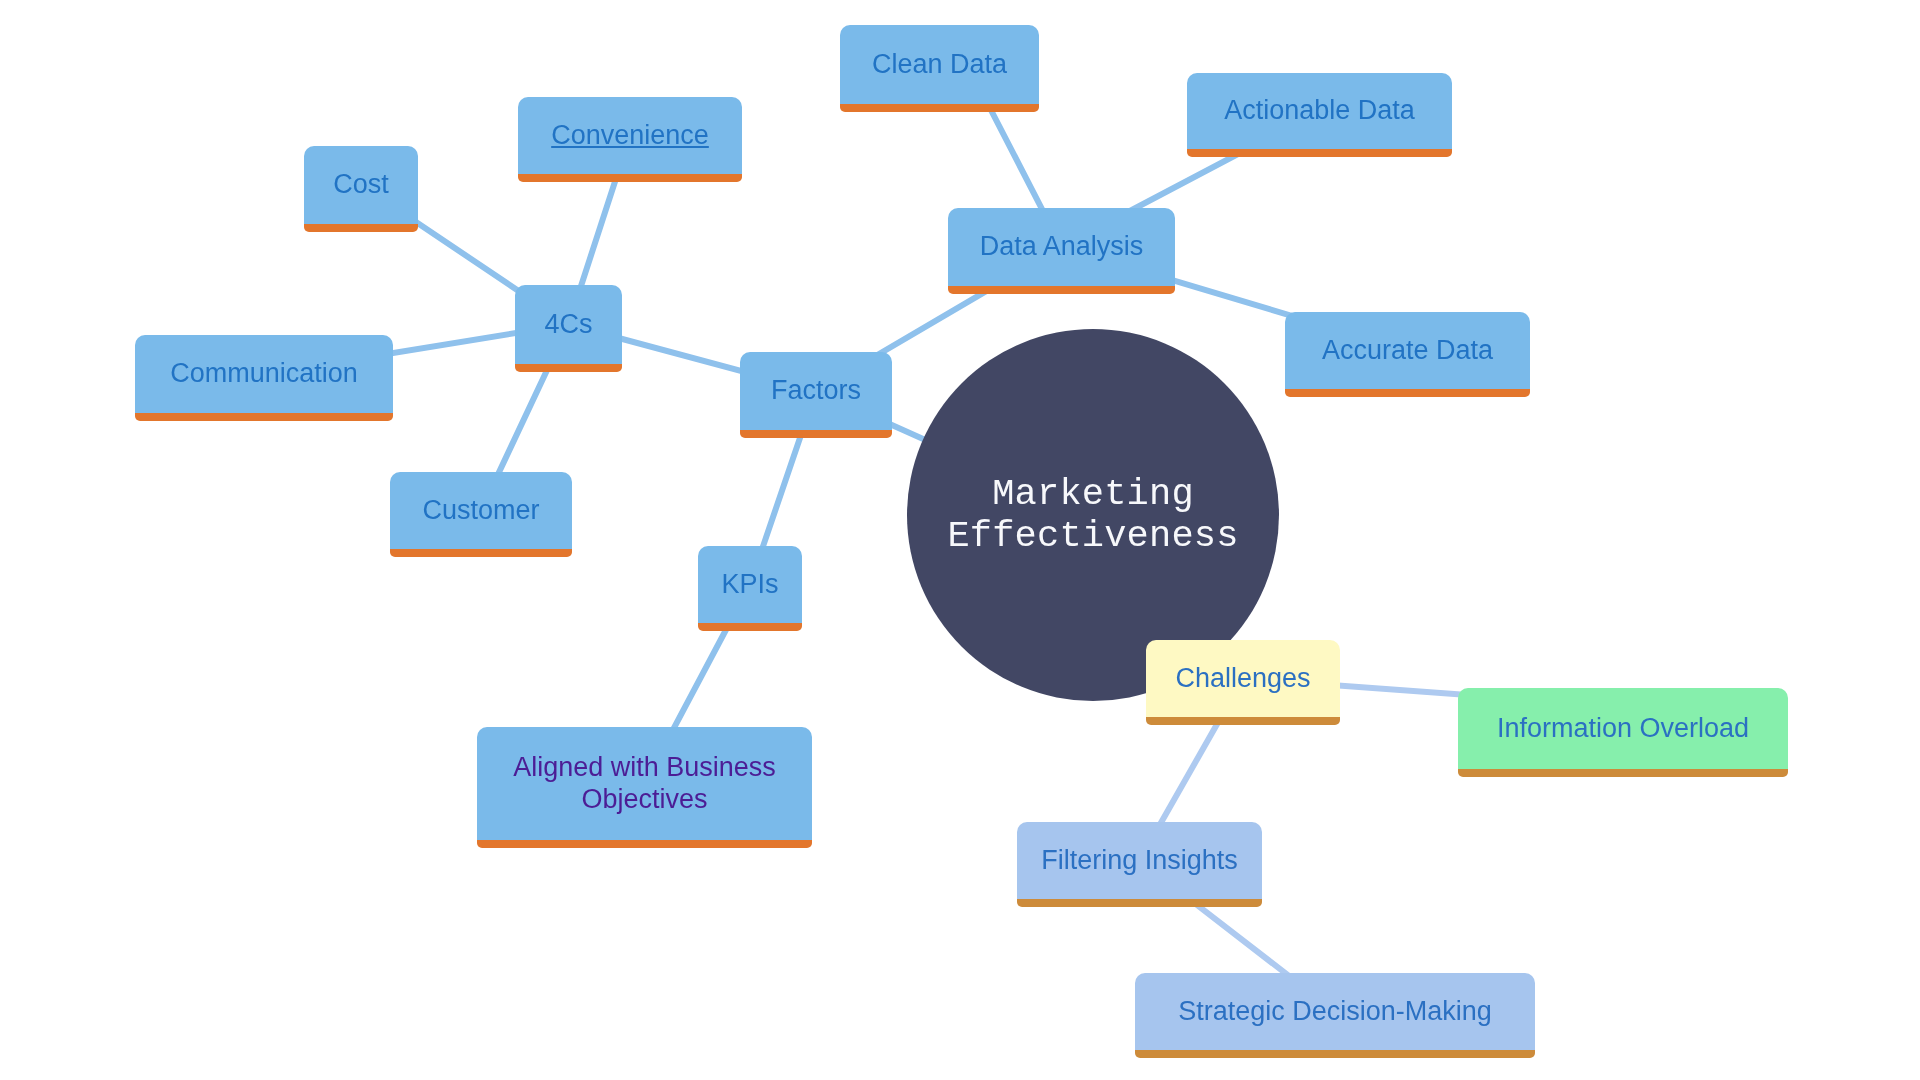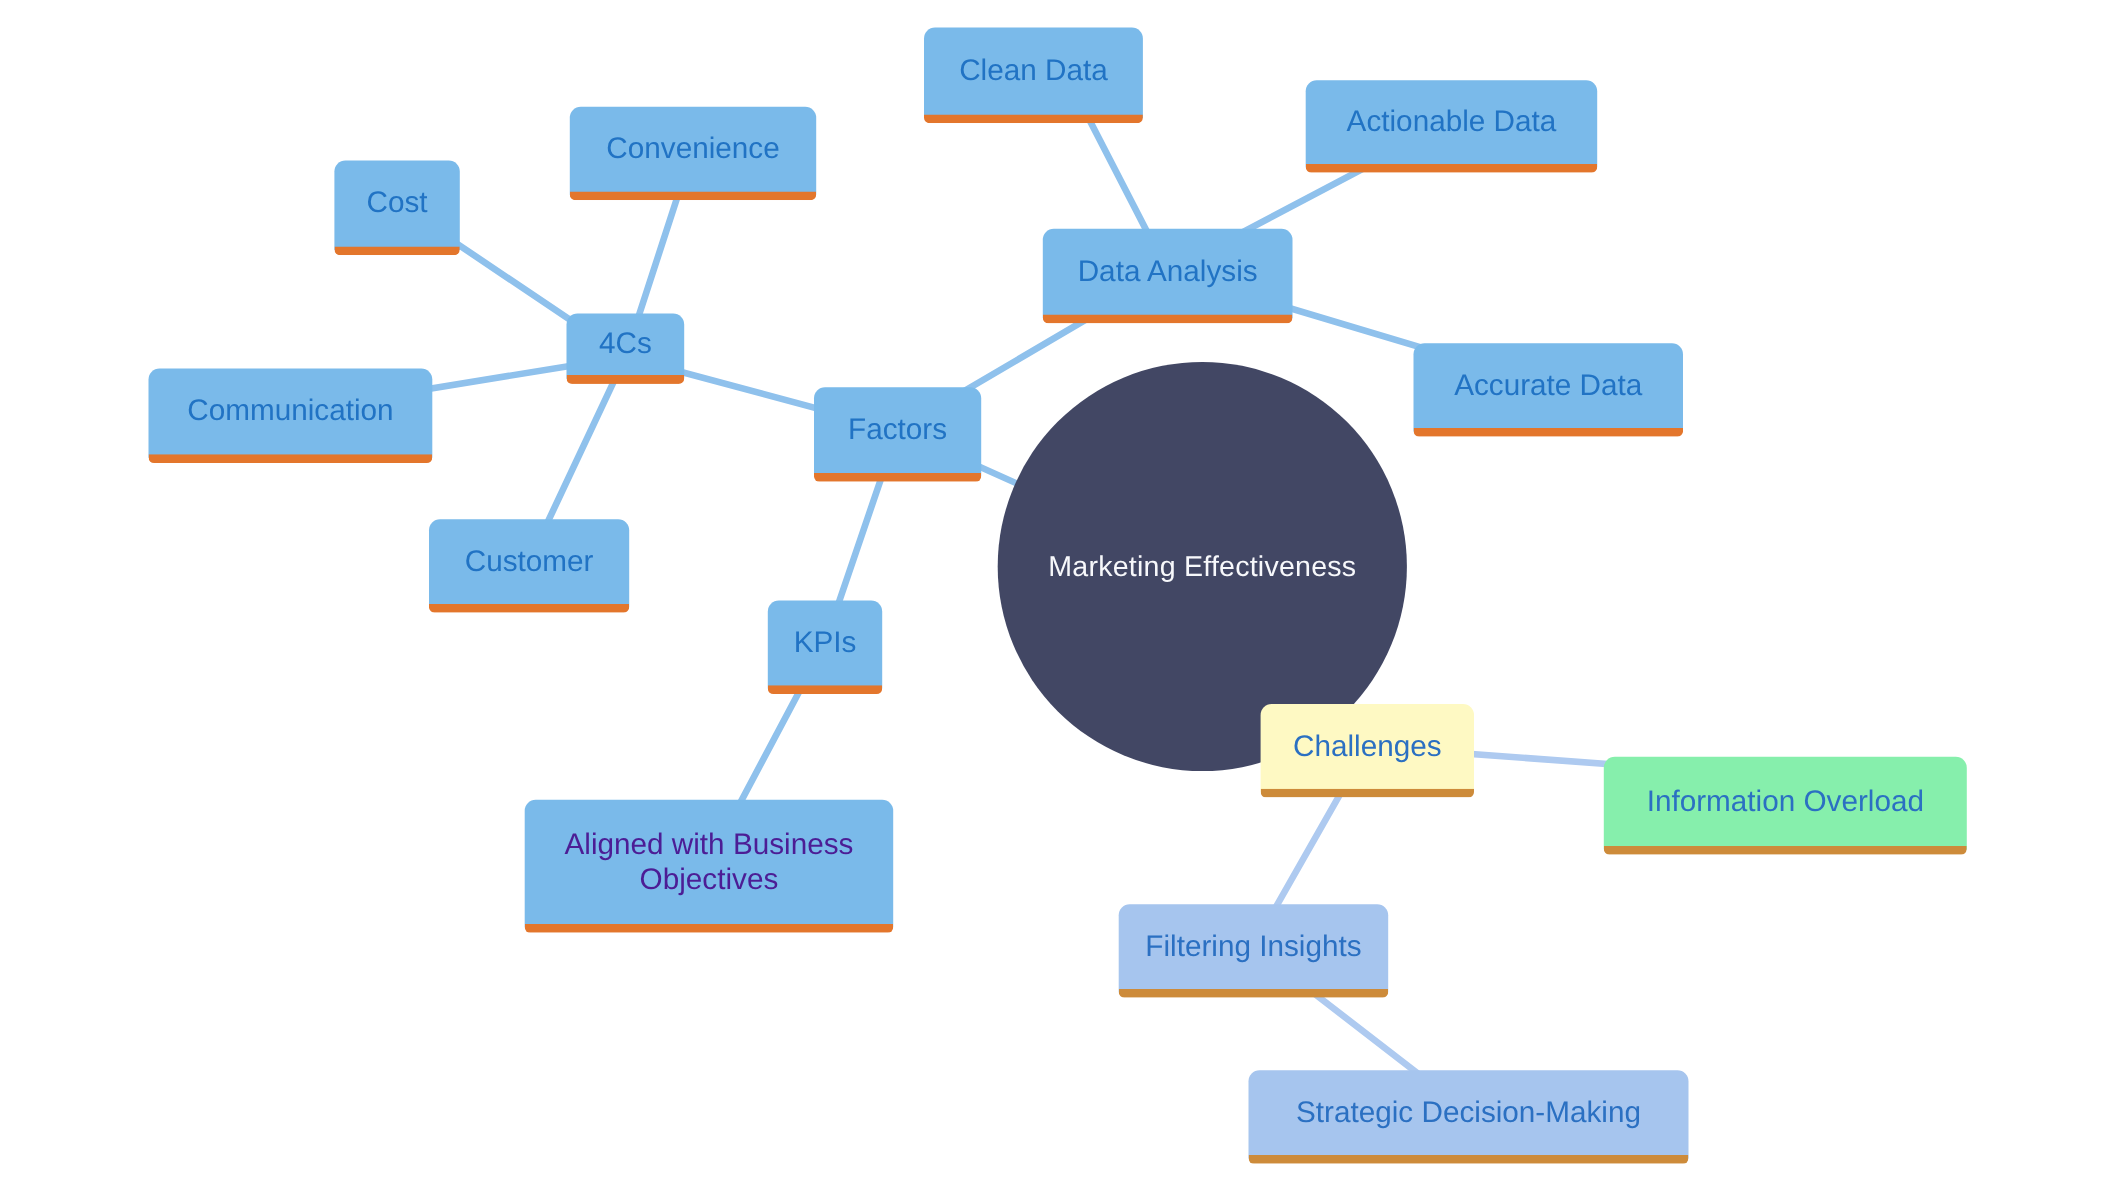--- a/index.html
+++ b/index.html
@@ -11,21 +11,21 @@
     font-family:"Liberation Sans","DejaVu Sans",sans-serif;
   }
   #edges{position:absolute;left:0;top:0;width:1920px;height:1080px;z-index:1;}
   .center-node{
     position:absolute;z-index:2;
     border-radius:50%;
     display:flex;align-items:center;justify-content:center;
     text-align:center;
   }
   .center-node span{
-    font-size:26px;font-weight:400;letter-spacing:0.2px;
+    font-size:37px;font-weight:400;letter-spacing:0.2px;font-family:Liberation Mono, monospace;
   }
   .node{
     position:absolute;z-index:3;
     box-sizing:border-box;
     border-radius:10px 10px 5px 5px;
     display:flex;align-items:center;justify-content:center;
     text-align:center;
     font-size:27px;font-weight:400;
     line-height:1.18;
     cursor:default;
@@ -67,28 +67,28 @@
       </div>
       <div class="node" style="left: 840px; top: 25px; width: 199px; height: 87px; background: rgb(122, 186, 234); border-bottom: 8px solid rgb(227, 118, 44); color: rgb(33, 115, 196);">
         <span style="padding: 0px 6px;">Clean Data</span>
       </div>
       <div class="node" style="left: 1187px; top: 73px; width: 265px; height: 84px; background: rgb(122, 186, 234); border-bottom: 8px solid rgb(227, 118, 44); color: rgb(33, 115, 196);">
         <span style="padding: 0px 6px;">Actionable Data</span>
       </div>
       <div class="node" style="left: 1285px; top: 312px; width: 245px; height: 85px; background: rgb(122, 186, 234); border-bottom: 8px solid rgb(227, 118, 44); color: rgb(33, 115, 196);">
         <span style="padding: 0px 6px;">Accurate Data</span>
       </div>
-      <div class="node" style="left: 515px; top: 285px; width: 107px; height: 64px; background: rgb(122, 186, 234); border-bottom: 8px solid rgb(227, 118, 44); color: rgb(33, 115, 196);">
+      <div class="node" style="left: 515px; top: 285px; width: 107px; height: 87px; background: rgb(122, 186, 234); border-bottom: 8px solid rgb(227, 118, 44); color: rgb(33, 115, 196);">
         <span style="padding: 0px 6px;">4Cs</span>
       </div>
       <div class="node" style="left: 304px; top: 146px; width: 114px; height: 86px; background: rgb(122, 186, 234); border-bottom: 8px solid rgb(227, 118, 44); color: rgb(33, 115, 196);">
         <span style="padding: 0px 6px;">Cost</span>
       </div>
       <div class="node" style="left: 518px; top: 97px; width: 224px; height: 85px; background: rgb(122, 186, 234); border-bottom: 8px solid rgb(227, 118, 44); color: rgb(33, 115, 196);">
-        <span style="padding: 0px 6px;">Convenience</span>
+        <span style="padding: 0px 6px; text-decoration: underline;">Convenience</span>
       </div>
       <div class="node" style="left: 135px; top: 335px; width: 258px; height: 86px; background: rgb(122, 186, 234); border-bottom: 8px solid rgb(227, 118, 44); color: rgb(33, 115, 196);">
         <span style="padding: 0px 6px;">Communication</span>
       </div>
       <div class="node" style="left: 390px; top: 472px; width: 182px; height: 85px; background: rgb(122, 186, 234); border-bottom: 8px solid rgb(227, 118, 44); color: rgb(33, 115, 196);">
         <span style="padding: 0px 6px;">Customer</span>
       </div>
       <div class="node" style="left: 698px; top: 546px; width: 104px; height: 85px; background: rgb(122, 186, 234); border-bottom: 8px solid rgb(227, 118, 44); color: rgb(33, 115, 196);">
         <span style="padding: 0px 6px;">KPIs</span>
       </div>

